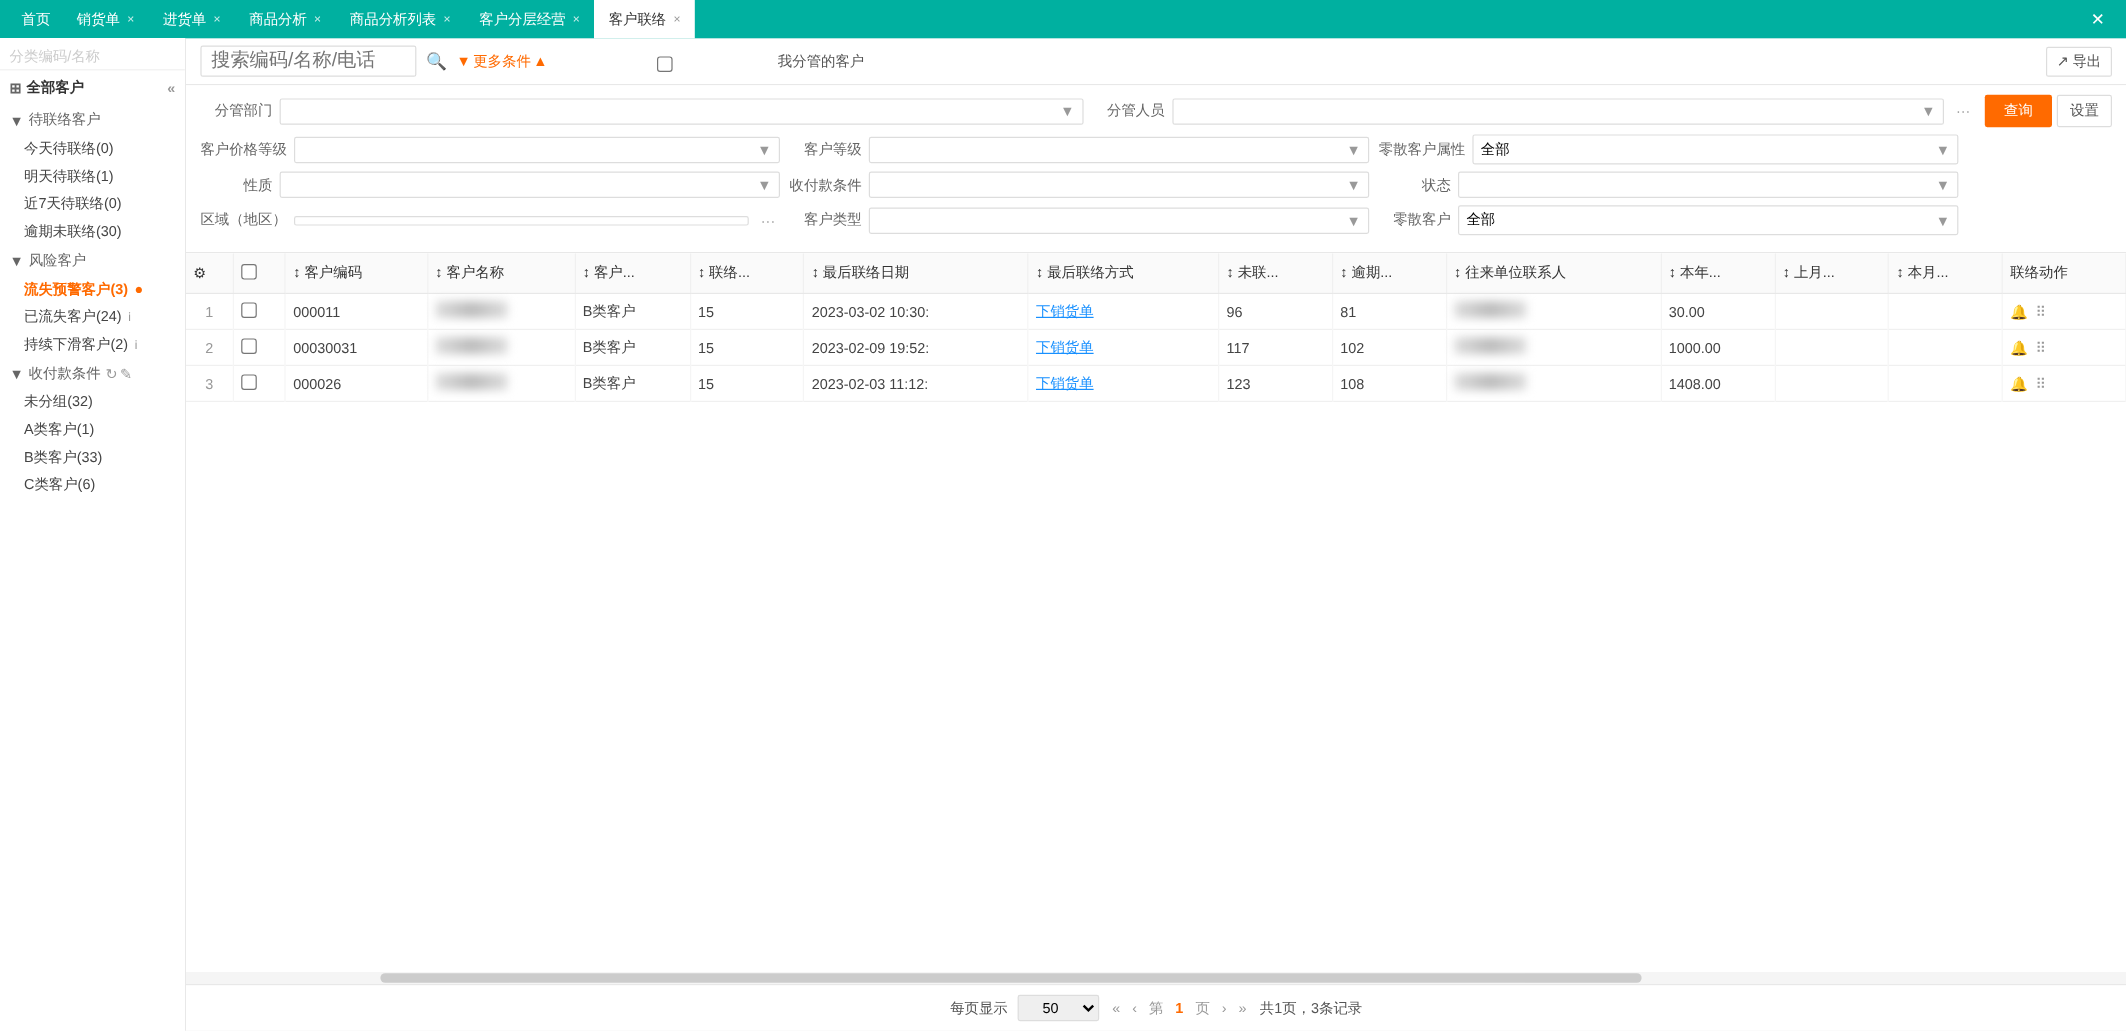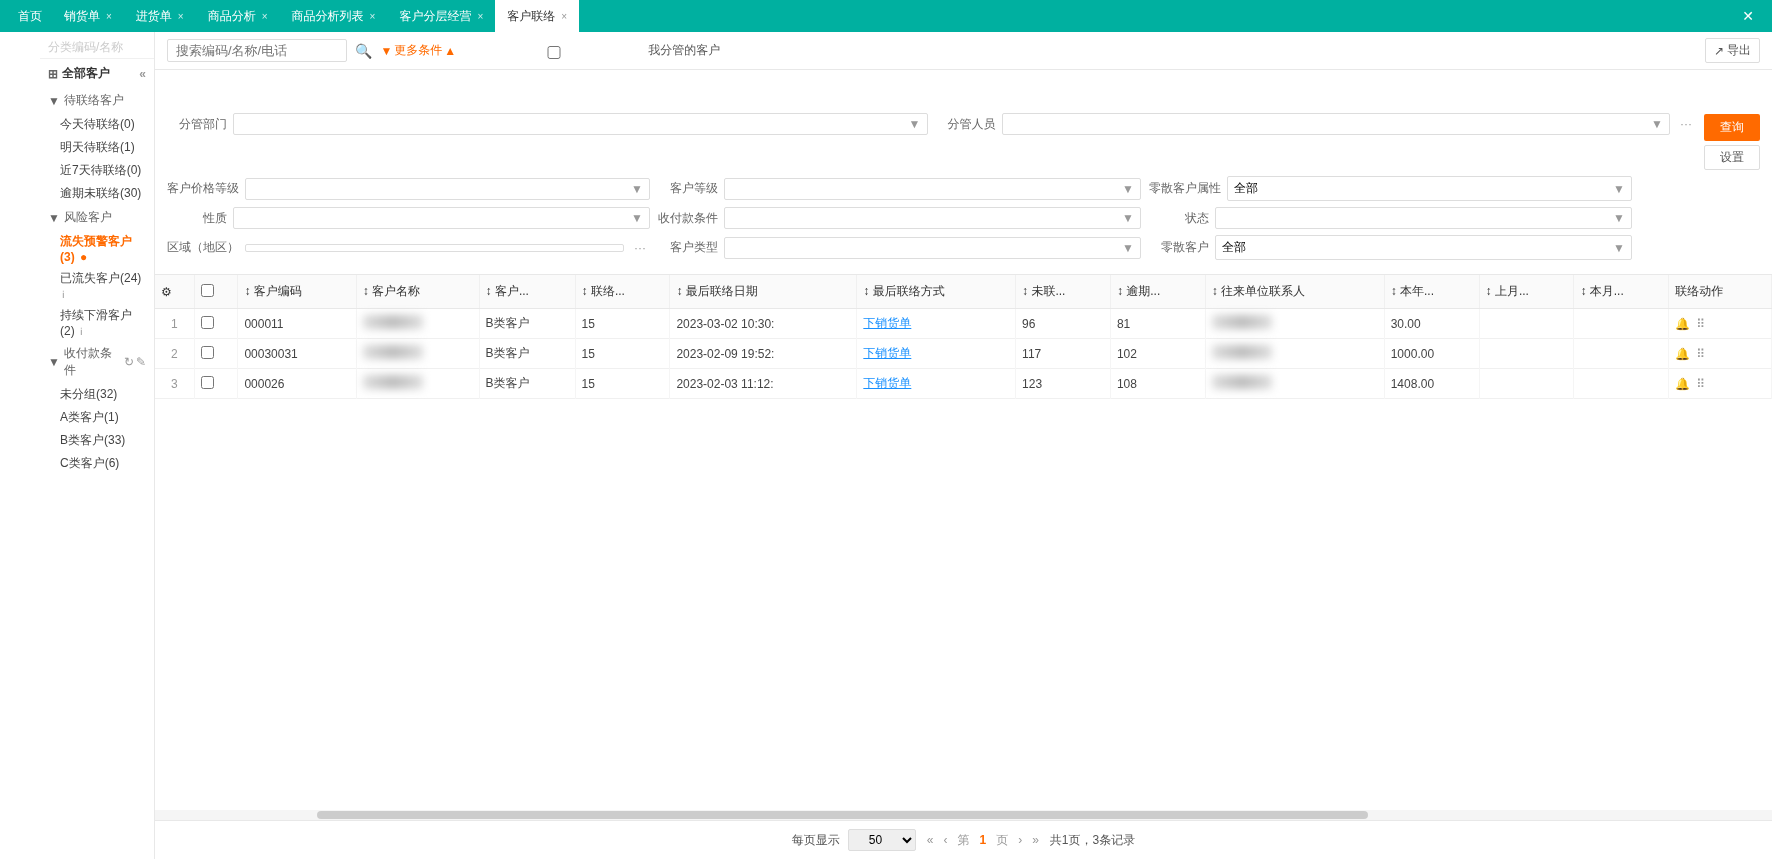--- a/index.html
+++ b/index.html
@@ -52,21 +52,20 @@
       height: calc(100vh - 32px);
     }
 
     
     .sidebar {
       width: 155px;
       background: #fff;
       border-right: 1px solid #e8e8e8;
       overflow-y: auto;
       flex-shrink: 0;
-      padding-left: 40px;
     }
     .sidebar-search {
       display: flex;
       align-items: center;
       padding: 8px 8px 4px;
       border-bottom: 1px solid #f0f0f0;
     }
     .sidebar-search input {
       border: none;
       outline: none;
@@ -132,21 +131,21 @@
       display: flex;
       align-items: center;
       border-bottom: 1px solid #e8e8e8;
       gap: 8px;
     }
     .toolbar input {
       border: 1px solid #ddd;
       border-radius: 2px;
       padding: 3px 8px;
       width: 180px;
-      font-size: 13px;
+      font-size: 16px;
       outline: none;
     }
     .toolbar .search-icon { color: #ff6a00; cursor: pointer; font-size: 14px; }
     .toolbar .more-cond {
       display: flex;
       align-items: center;
       color: #ff6a00;
       cursor: pointer;
       gap: 2px;
     }
@@ -230,24 +229,23 @@
       background: #fff;
       color: #555;
       border: 1px solid #ddd;
       border-radius: 2px;
       padding: 3px 10px;
       cursor: pointer;
       font-size: 12px;
     }
     .btn-group-right {
       display: flex;
-      flex-direction: column;
+      flex-direction: row;
       gap: 4px;
       margin-left: auto;
-      margin-top: 36px;
     }
 
     
     .table-area {
       flex: 1;
       overflow: auto;
       background: #fff;
     }
     table {
       width: 100%;

